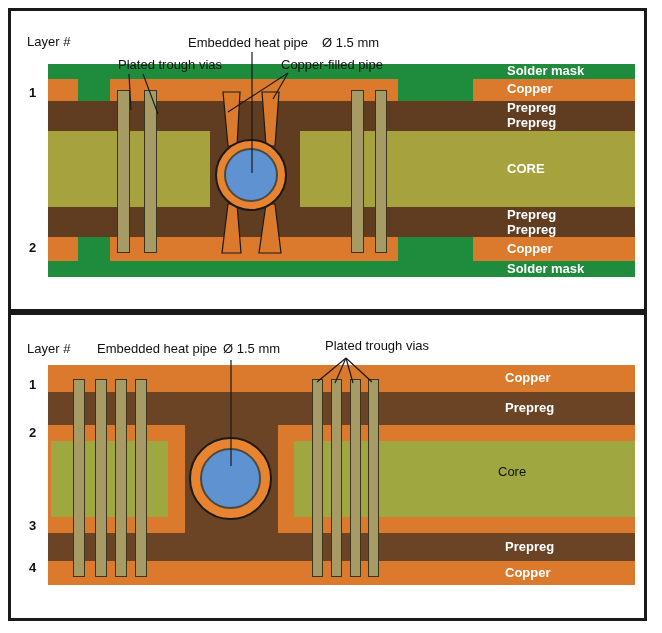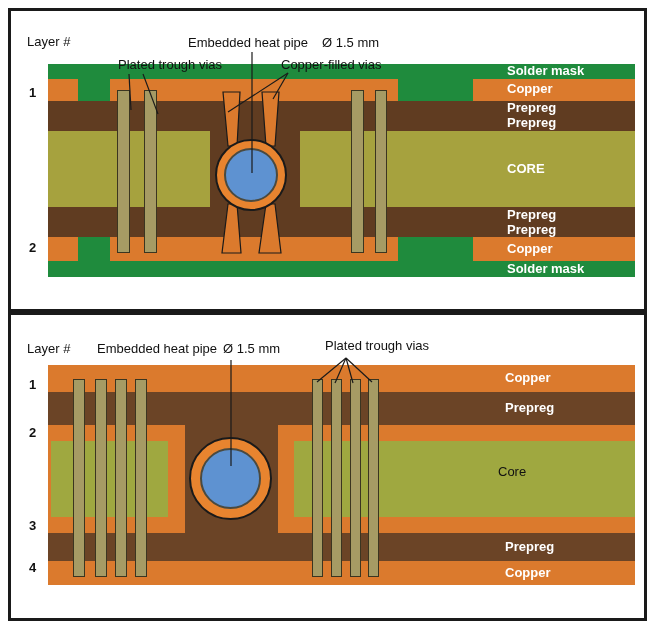--- a/index.html
+++ b/index.html
@@ -50,21 +50,21 @@
 
 <div class="via" style="left:117px;top:90px;width:13px;height:163px;"></div>
 <div class="via" style="left:144px;top:90px;width:13px;height:163px;"></div>
 <div class="via" style="left:351px;top:90px;width:13px;height:163px;"></div>
 <div class="via" style="left:375px;top:90px;width:12px;height:163px;"></div>
 
 <div class="klbl" style="left:27px;top:34px;">Layer #</div>
 <div class="klbl" style="left:188px;top:35px;">Embedded heat pipe</div>
 <div class="klbl" style="left:322px;top:35px;">Ø 1.5 mm</div>
 <div class="klbl" style="left:118px;top:57px;">Plated trough vias</div>
-<div class="klbl" style="left:281px;top:57px;">Copper-filled vias</div>
+<div class="klbl" style="left:281px;top:57px;">Copper-filled pipe</div>
 <div class="num" style="left:29px;top:86px;">1</div>
 <div class="num" style="left:29px;top:241px;">2</div>
 
 <div class="wlbl" style="left:507px;top:63px;">Solder mask</div>
 <div class="wlbl" style="left:507px;top:81px;">Copper</div>
 <div class="wlbl" style="left:507px;top:100px;">Prepreg</div>
 <div class="wlbl" style="left:507px;top:115px;">Prepreg</div>
 <div class="wlbl" style="left:507px;top:161px;">CORE</div>
 <div class="wlbl" style="left:507px;top:207px;">Prepreg</div>
 <div class="wlbl" style="left:507px;top:222px;">Prepreg</div>

